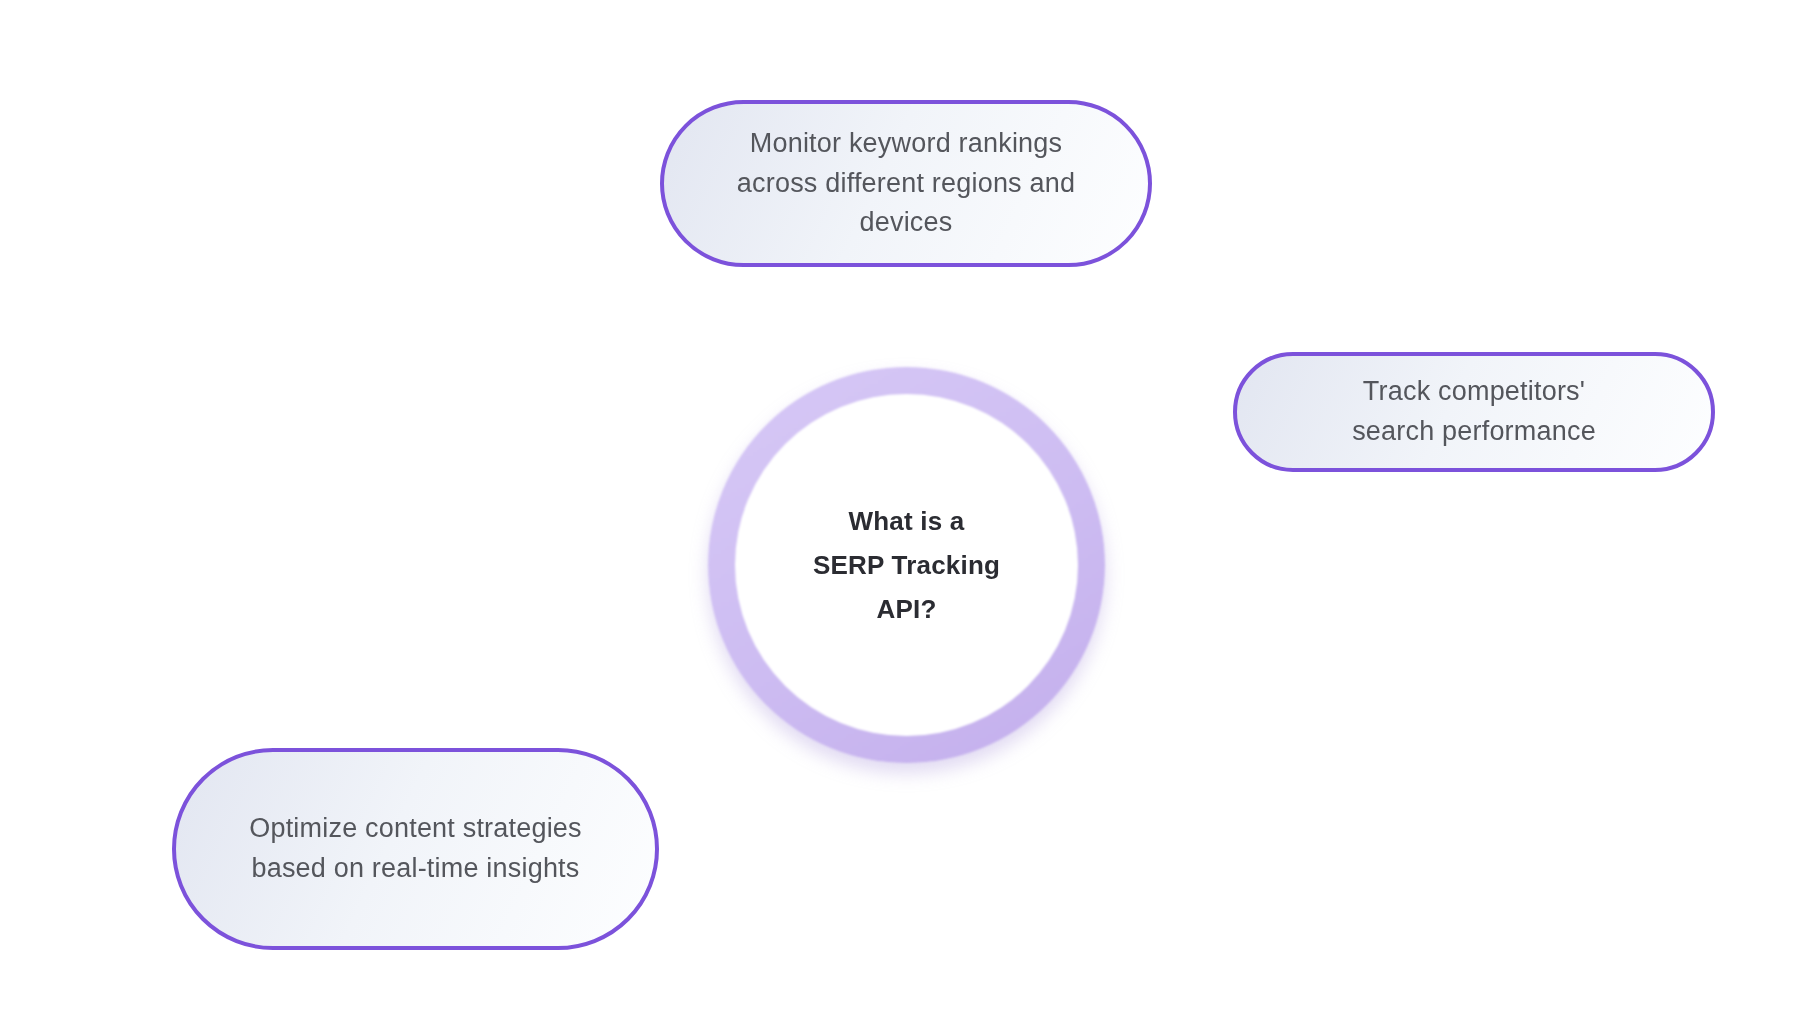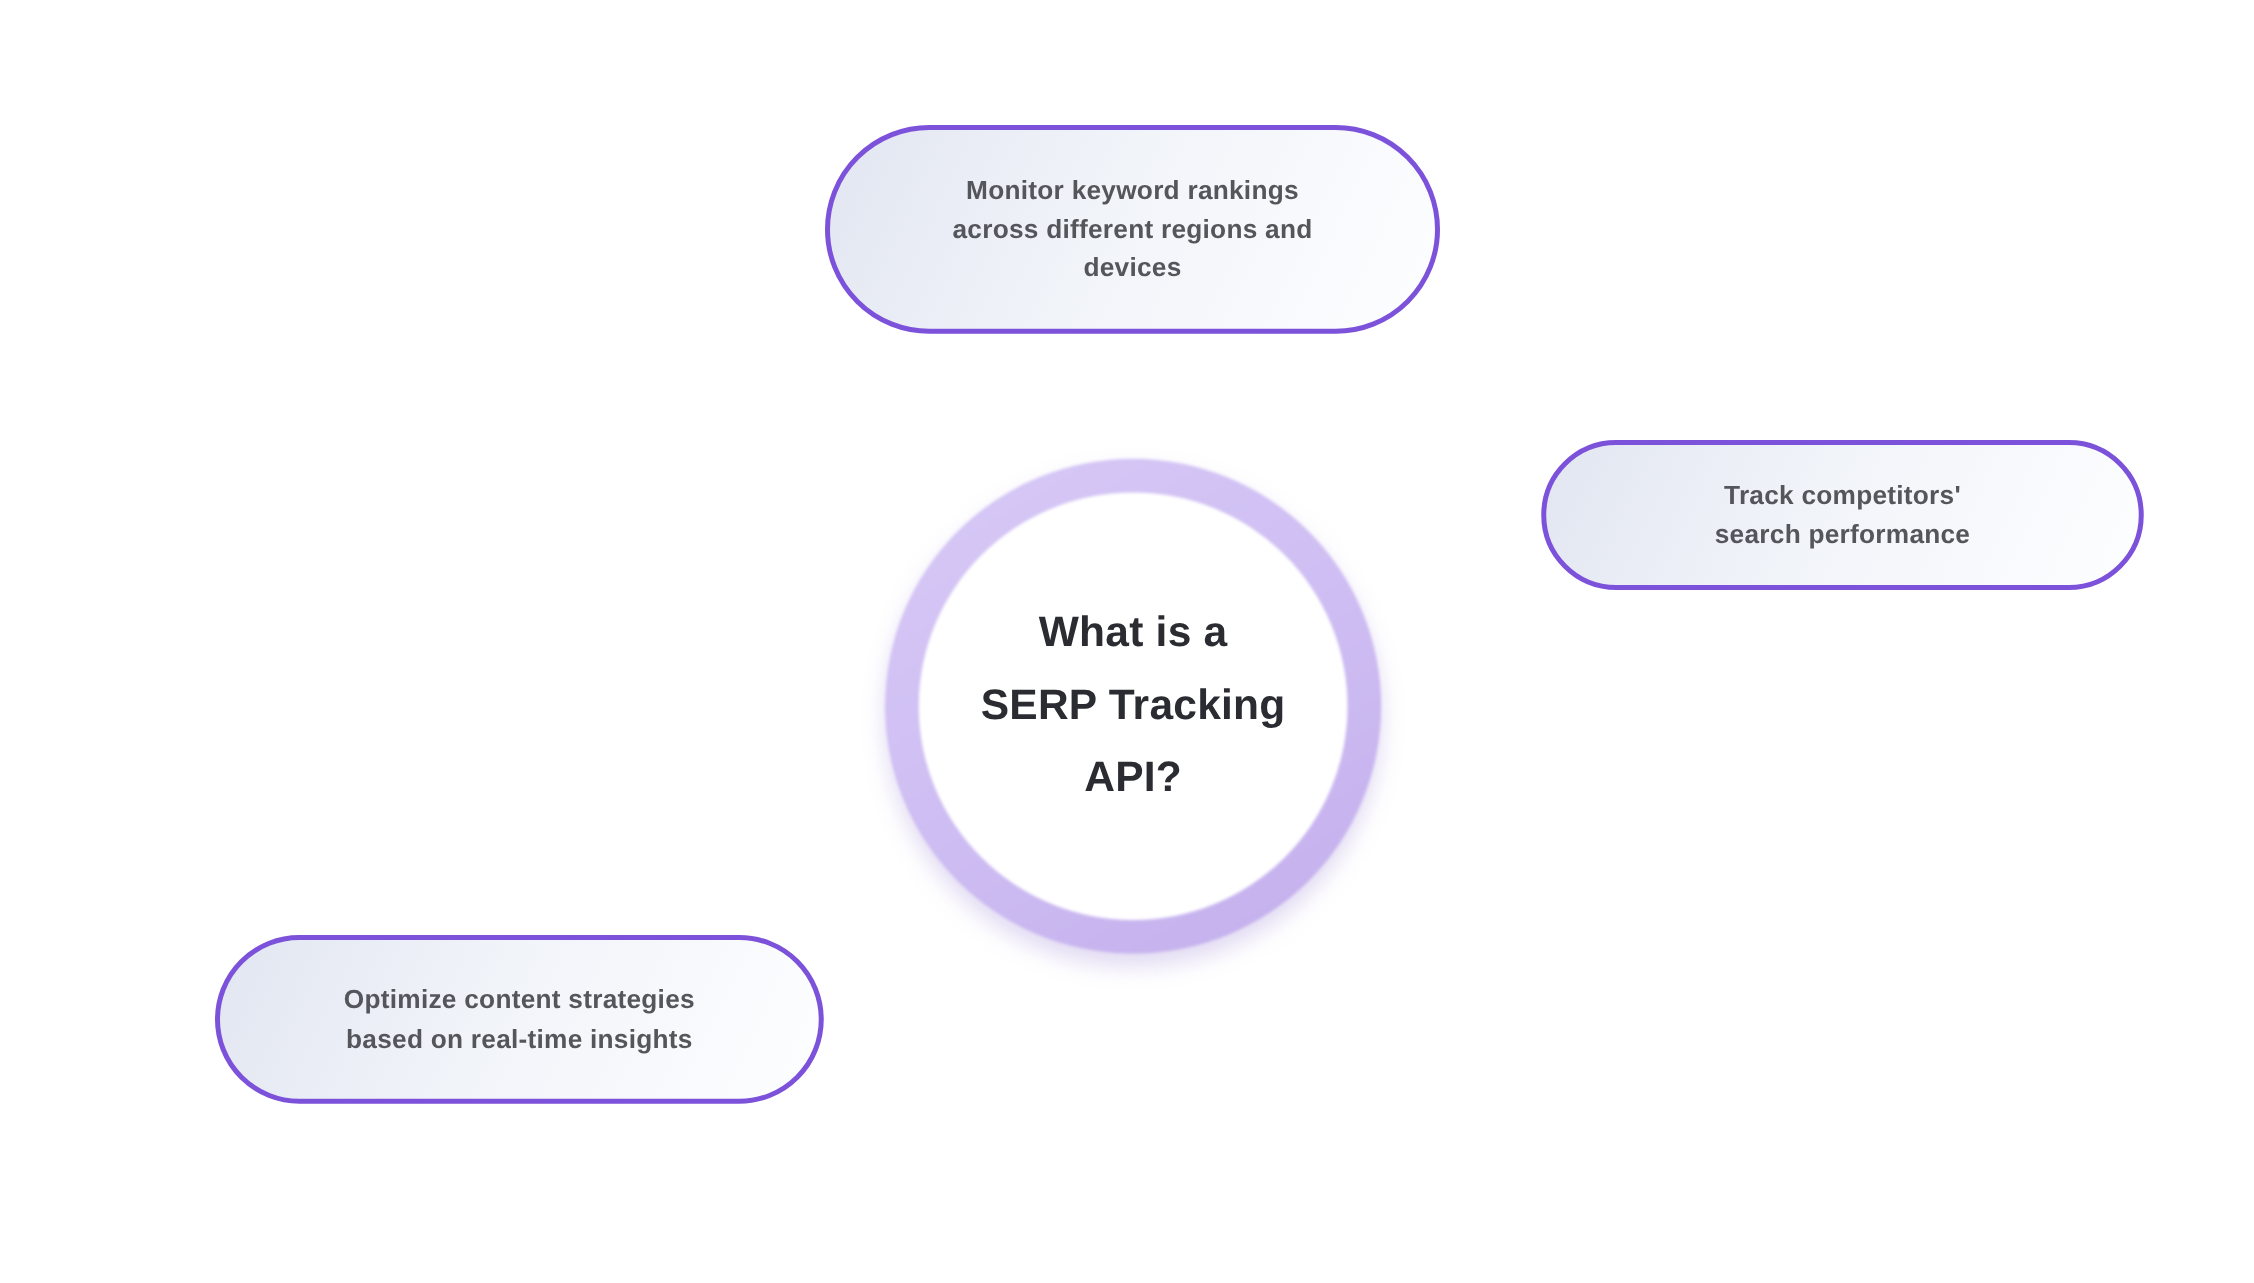--- a/index.html
+++ b/index.html
@@ -26,32 +26,32 @@
                 var(--pill-grad-start, #E2E6F1) 0%,
                 #F1F4F9 45%,
                 var(--pill-grad-end, #FDFEFF) 100%);
     display: flex;
     align-items: center;
     justify-content: center;
     text-align: center;
   }
   .pill-label {
     white-space: pre-line;
-    font-size: 21px;
-    font-weight: bold;
+    font-size: 27px;
+    font-weight: normal;
     line-height: 1.48;
     color: var(--pill-text, #54565C);
     letter-spacing: 0.2px;
     padding: 0 30px;
   }
 
   .pill-monitor  { left: 660px;  top: 100px; width: 492px; height: 167px; }
   .pill-analyze  { left: 95px;   top: 350px; width: 490px; height: 165px; }
   .pill-track    { left: 1233px; top: 352px; width: 482px; height: 120px; }
-  .pill-optimize { left: 172px;  top: 748px; width: 487px; height: 135px; }
+  .pill-optimize { left: 172px;  top: 748px; width: 487px; height: 202px; }
   .pill-generate { left: 1150px; top: 756px; width: 490px; height: 160px; }
 
   
   .center-circle {
     position: absolute;
     left: 708px;
     top: 367px;
     width: 397px;
     height: 396px;
   }
@@ -72,21 +72,21 @@
   }
   .center-title {
     position: absolute;
     inset: 27px;
     border-radius: 50%;
     display: flex;
     align-items: center;
     justify-content: center;
     text-align: center;
     white-space: pre-line;
-    font-size: 34px;
+    font-size: 26px;
     font-weight: bold;
     line-height: 1.7;
     color: var(--center-text, #2B2C32);
     letter-spacing: 0.2px;
   }
 </style>
 </head>
 <body>
 
 <div class="canvas">

